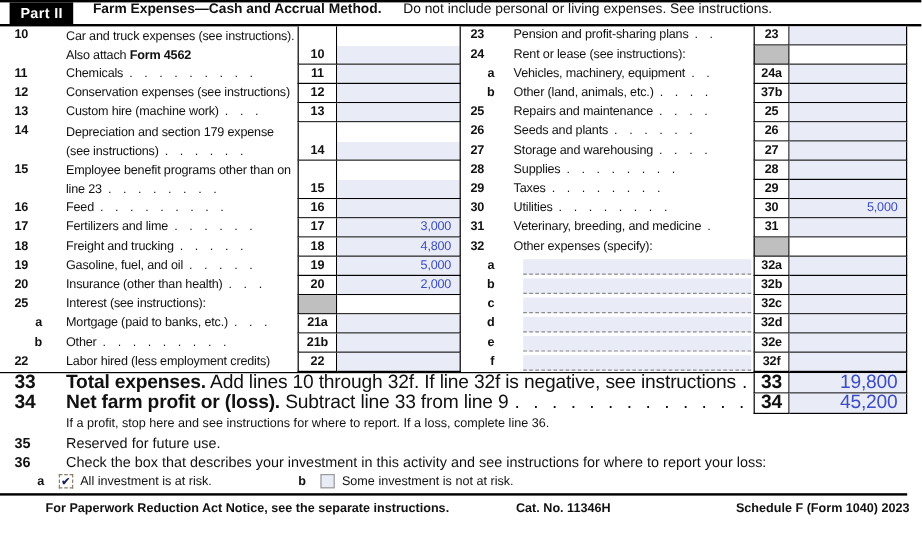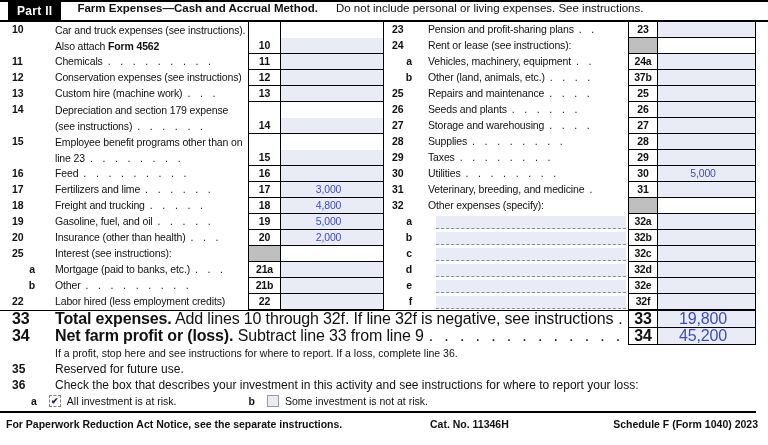--- a/index.html
+++ b/index.html
@@ -30,21 +30,21 @@
 
   .desc { padding-left: 15px; white-space: nowrap; overflow: hidden; }
   .col-right .desc { padding-left: 8px; }
   .tall .desc { white-space: normal; line-height: 16px; }
   .dots { word-spacing: 7px; margin-left: 5px; }
 
   .box { border: solid #000; border-width: 0 1px 1px 1px; font-weight: bold; text-align: center; background: #fff; }
   .box.gray { background: #bfbfbf; }
   .tall .box { display: flex; align-items: flex-end; justify-content: center; }
 
-  .val { border-bottom: 1px solid #000; border-right: 1px solid #000; background: #e9ecf7; color: #3b4cc4; text-align: center; padding-right: 7px; }
+  .val { border-bottom: 1px solid #000; border-right: 1px solid #000; background: #e9ecf7; color: #3b4cc4; text-align: right; padding-right: 7px; }
   .val.plain { background: #fff; }
   .tall .val { background: linear-gradient(#fff 16px, #e9ecf7 16px); display: flex; align-items: flex-end; justify-content: flex-end; }
 
   .dotstrip { margin: 2px 0 0 8px; height: 13px; background: #e9ecf7; border-bottom: 1px dashed #8a8a8a; width: 190px; }
 
   .bottom-rule { width: 756px; border-top: 1px solid #000; }
   .brow { display: grid; grid-template-columns: 40px 588px 30px 98px 12px; height: 17px; font-size: 16px; line-height: 16px; letter-spacing: -0.15px; }
   .brow .desc { padding-left: 15px; }
 
   .note { font-size: 10.5px; padding-left: 55px; height: 17px; line-height: 16px; }
@@ -53,21 +53,21 @@
   .lnum { font-weight: bold; width: 55px; padding-left: 12px; flex: none; }
 
   .risk { display: flex; align-items: center; font-size: 10.5px; height: 15px; }
   .risk .letter { font-weight: bold; margin-left: 31px; }
   .risk .letter.b { margin-left: 72px; }
   .cb { width: 12px; height: 12px; background: #e9ecf7; border: 1px solid #9a9a9a; margin-left: 12px; flex: none; }
   .cb.checked { background: #fff; border: 1px dashed #8a7f6a; font-size: 9px; line-height: 11px; text-align: center; color: #1a2560; font-weight: bold; }
   .risk .rlabel { margin-left: 6px; }
 
   .frule { width: 756px; border-top: 2px solid #000; margin-top: 3px; }
-  .footer { position: relative; display: flex; font-size: 10.5px; margin-top: 5px; height: 14px; }
+  .footer { position: relative; display: flex; font-size: 10.5px; margin-top: 5px; height: 14px; padding-left: 32px; }
   .footer .fl { font-weight: bold; margin-left: 6px; }
   .footer .fc { position: absolute; left: 430px; font-weight: bold; }
   .footer .fr { font-weight: bold; margin-left: auto; margin-right: 10px; }
   b { font-weight: bold; }
 </style>
 </head>
 <body>
 
 <div>
 

